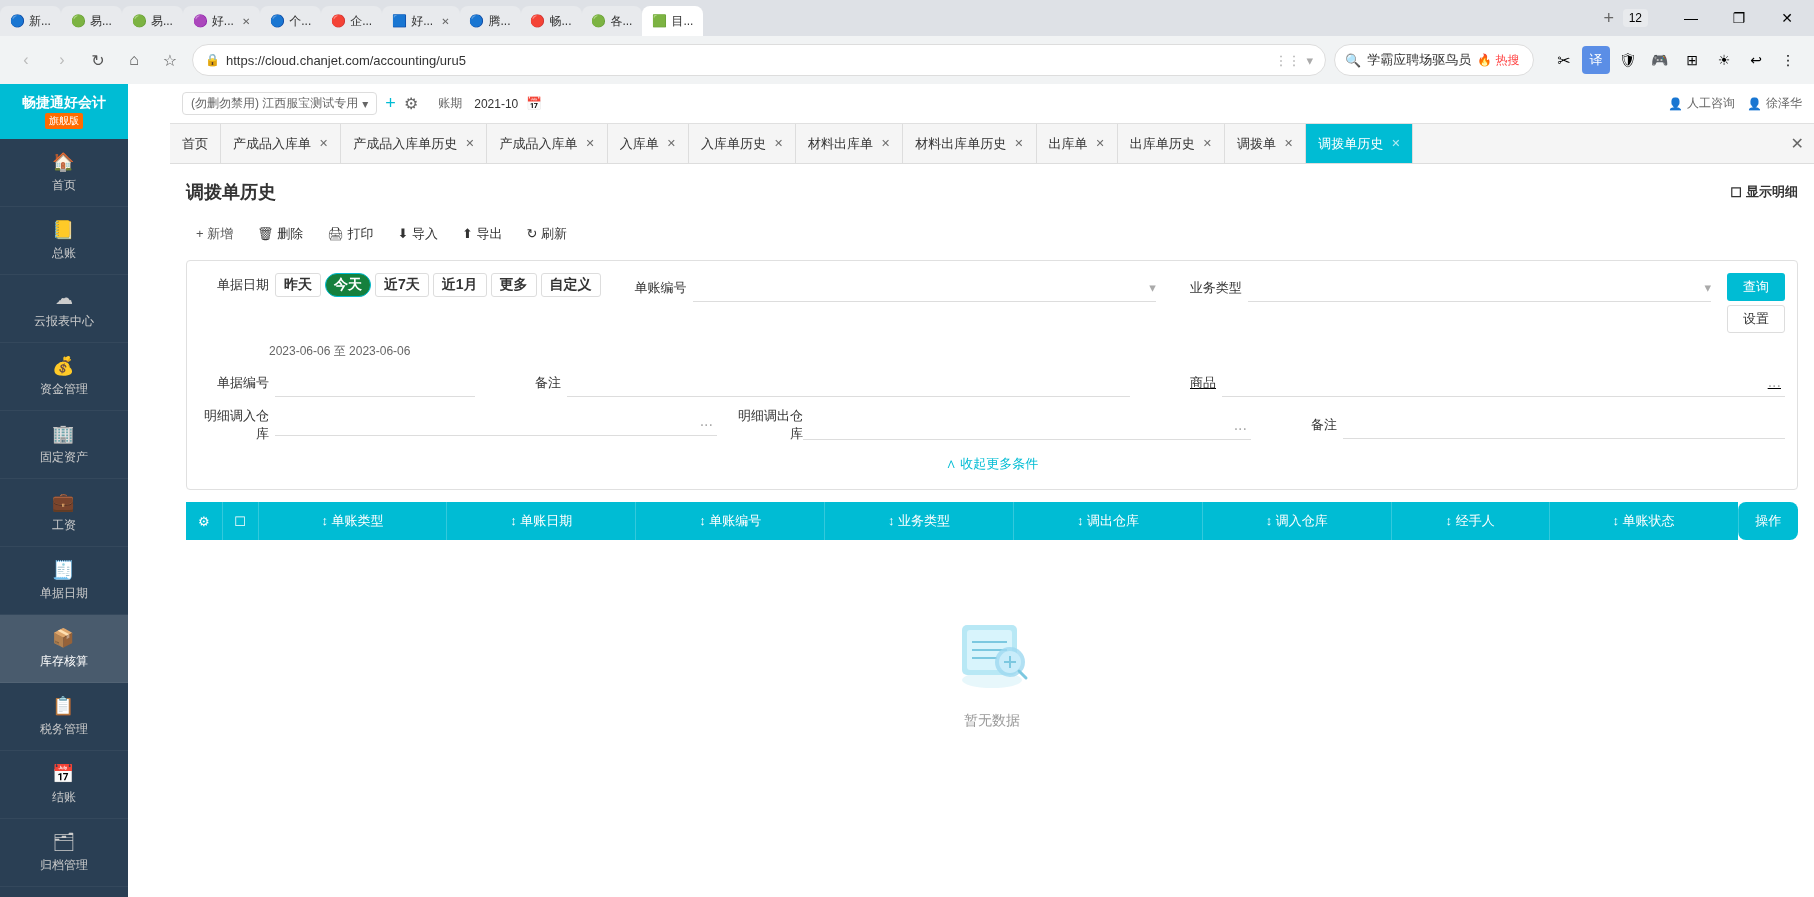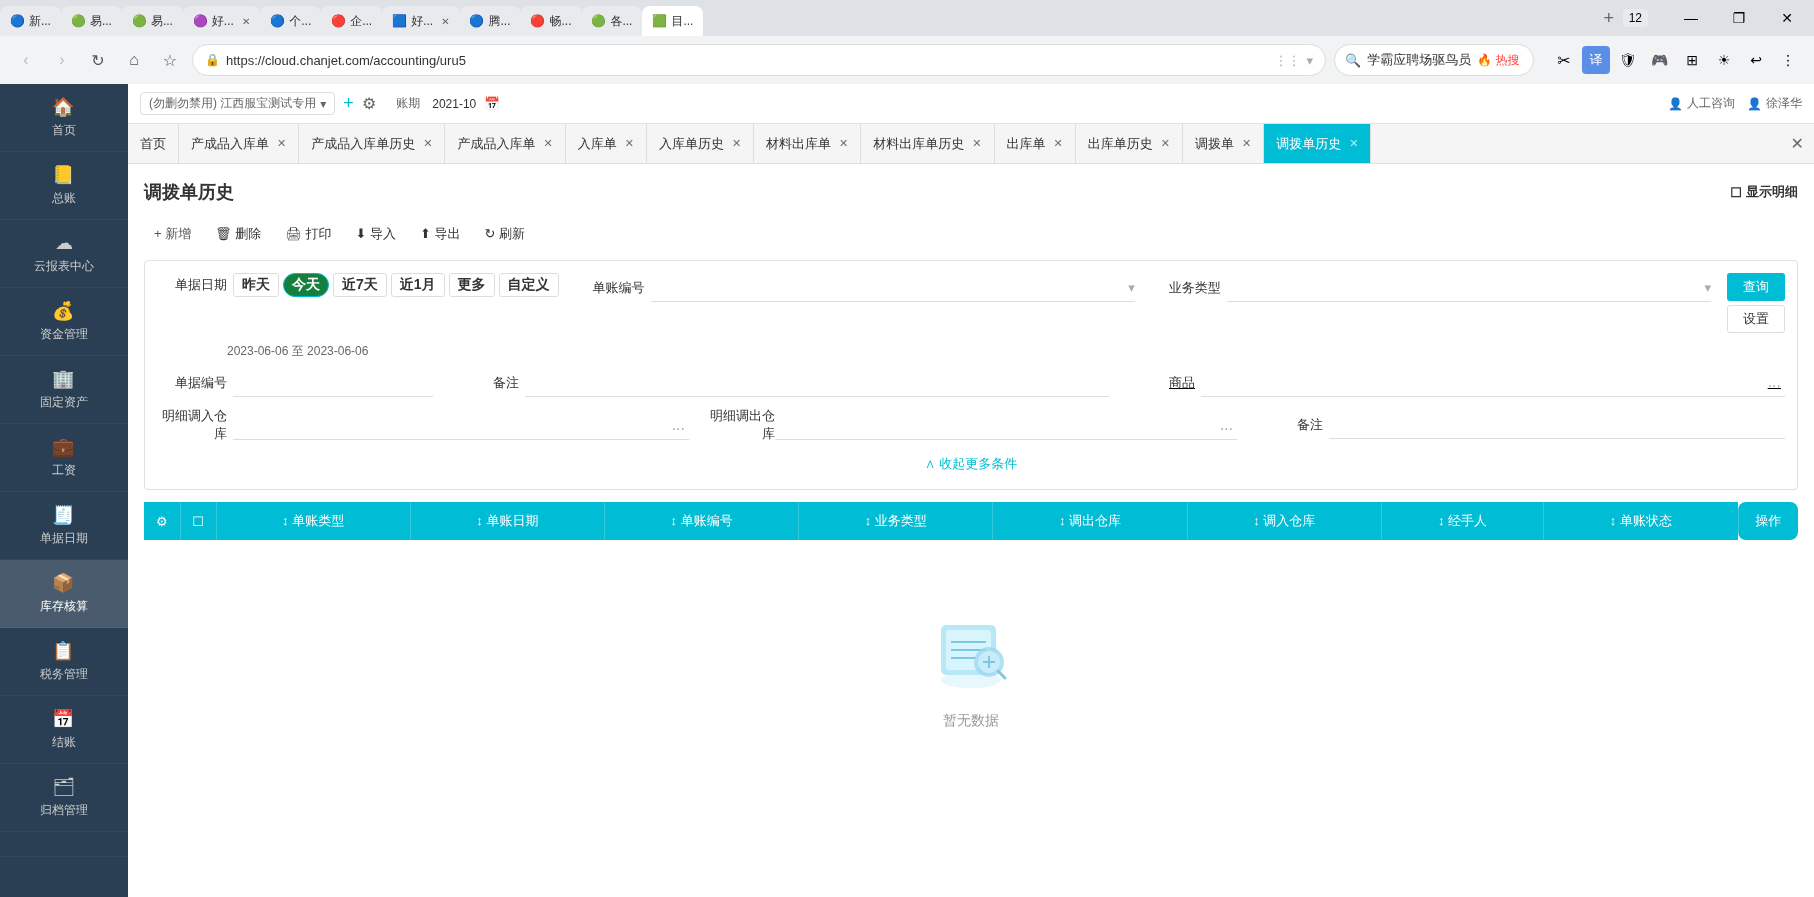--- a/index.html
+++ b/index.html
@@ -26,21 +26,21 @@
     .sidebar { width: 128px; background: #2a3f54; display: flex; flex-direction: column; flex-shrink: 0; overflow: hidden; }
     .sidebar-logo { background: #00bcd4; padding: 10px; display: flex; flex-direction: column; align-items: center; justify-content: center; height: 70px; }
     .logo-text { color: #fff; font-size: 14px; font-weight: bold; line-height: 1.2; }
     .logo-badge { background: #ff6b00; color: #fff; font-size: 10px; padding: 1px 4px; border-radius: 2px; margin-top: 2px; }
     .sidebar-item { display: flex; flex-direction: column; align-items: center; justify-content: center; padding: 12px 4px; cursor: pointer; color: #ccc; gap: 4px; border-bottom: 1px solid rgba(255,255,255,0.05); }
     .sidebar-item.active { background: rgba(255,255,255,0.15); color: #fff; }
     .sidebar-icon { font-size: 18px; }
     .sidebar-label { font-size: 12px; text-align: center; }
 
     
-    .main-content { flex: 1; display: flex; flex-direction: column; overflow: hidden; background: #fff; }
+    .main-content { flex: 1; display: flex; flex-direction: column; overflow: hidden; background: #fff; padding-left: 42px; }
 
     
     .top-bar { height: 40px; background: #fff; border-bottom: 1px solid #e0e0e0; display: flex; align-items: center; padding: 0 12px; gap: 8px; }
     .company-selector { display: flex; align-items: center; gap: 4px; font-size: 12px; color: #666; border: 1px solid #ddd; border-radius: 4px; padding: 2px 8px; cursor: pointer; }
     .period-label { font-size: 12px; color: #666; margin-left: 12px; }
     .period-value { font-size: 12px; color: #333; margin-left: 4px; }
     .top-bar-actions { margin-left: auto; display: flex; align-items: center; gap: 12px; }
     .service-btn { font-size: 12px; color: #666; cursor: pointer; display: flex; align-items: center; gap: 4px; }
     .user-btn { font-size: 12px; color: #666; cursor: pointer; display: flex; align-items: center; gap: 4px; }
 
@@ -186,20 +186,24 @@
       <div class="browser-action-btn">⊞</div>
       <div class="browser-action-btn">☀</div>
       <div class="browser-action-btn">↩</div>
       <div class="browser-action-btn">⋮</div>
     </div>
   </div>
 
   <div class="app-container">
 
     <div class="sidebar">
+      <div class="sidebar-logo">
+        <div class="logo-text">畅捷通好会计</div>
+        <div class="logo-badge">旗舰版</div>
+      </div>
       <div class="sidebar-item">
         <span class="sidebar-icon">🏠</span>
         <span class="sidebar-label">首页</span>
       </div>
       <div class="sidebar-item">
         <span class="sidebar-icon">📒</span>
         <span class="sidebar-label">总账</span>
       </div>
       <div class="sidebar-item">
         <span class="sidebar-icon">☁</span>
@@ -394,21 +398,21 @@
             <div style="display:flex; align-items:center; gap:6px; flex:1;text-decoration:underline;">
               <span class="filter-label">商品</span>
               <div class="filter-select-wrapper" style="flex:1;">
                 <input class="filter-select-inner" style="border: none; outline: none; flex: 1 1 0%; height: 28px; font-size: 13px;">
                 <span class="filter-dots">...</span>
               </div>
             </div>
           </div>
 
           <div style="display:flex; align-items:center; gap:16px; margin-bottom:8px;">
-            <div style="display:flex; align-items:center; gap:6px; flex:1;">
+            <div style="display:flex; align-items:flex-start; gap:6px; flex:1;">
               <span class="filter-label">明细调入仓库</span>
               <div class="filter-select-wrapper" style="flex:1;">
                 <input class="filter-select-inner" style="border: none; outline: none; flex: 1 1 0%; height: 28px; font-size: 13px;">
                 <span class="filter-dots">...</span>
               </div>
             </div>
             <div style="display:flex; align-items:center; flex:1;">
               <span class="filter-label">明细调出仓库</span>
               <div class="filter-select-wrapper" style="flex:1;">
                 <input class="filter-select-inner" style="border: none; outline: none; flex: 1 1 0%; height: 28px; font-size: 13px;">

